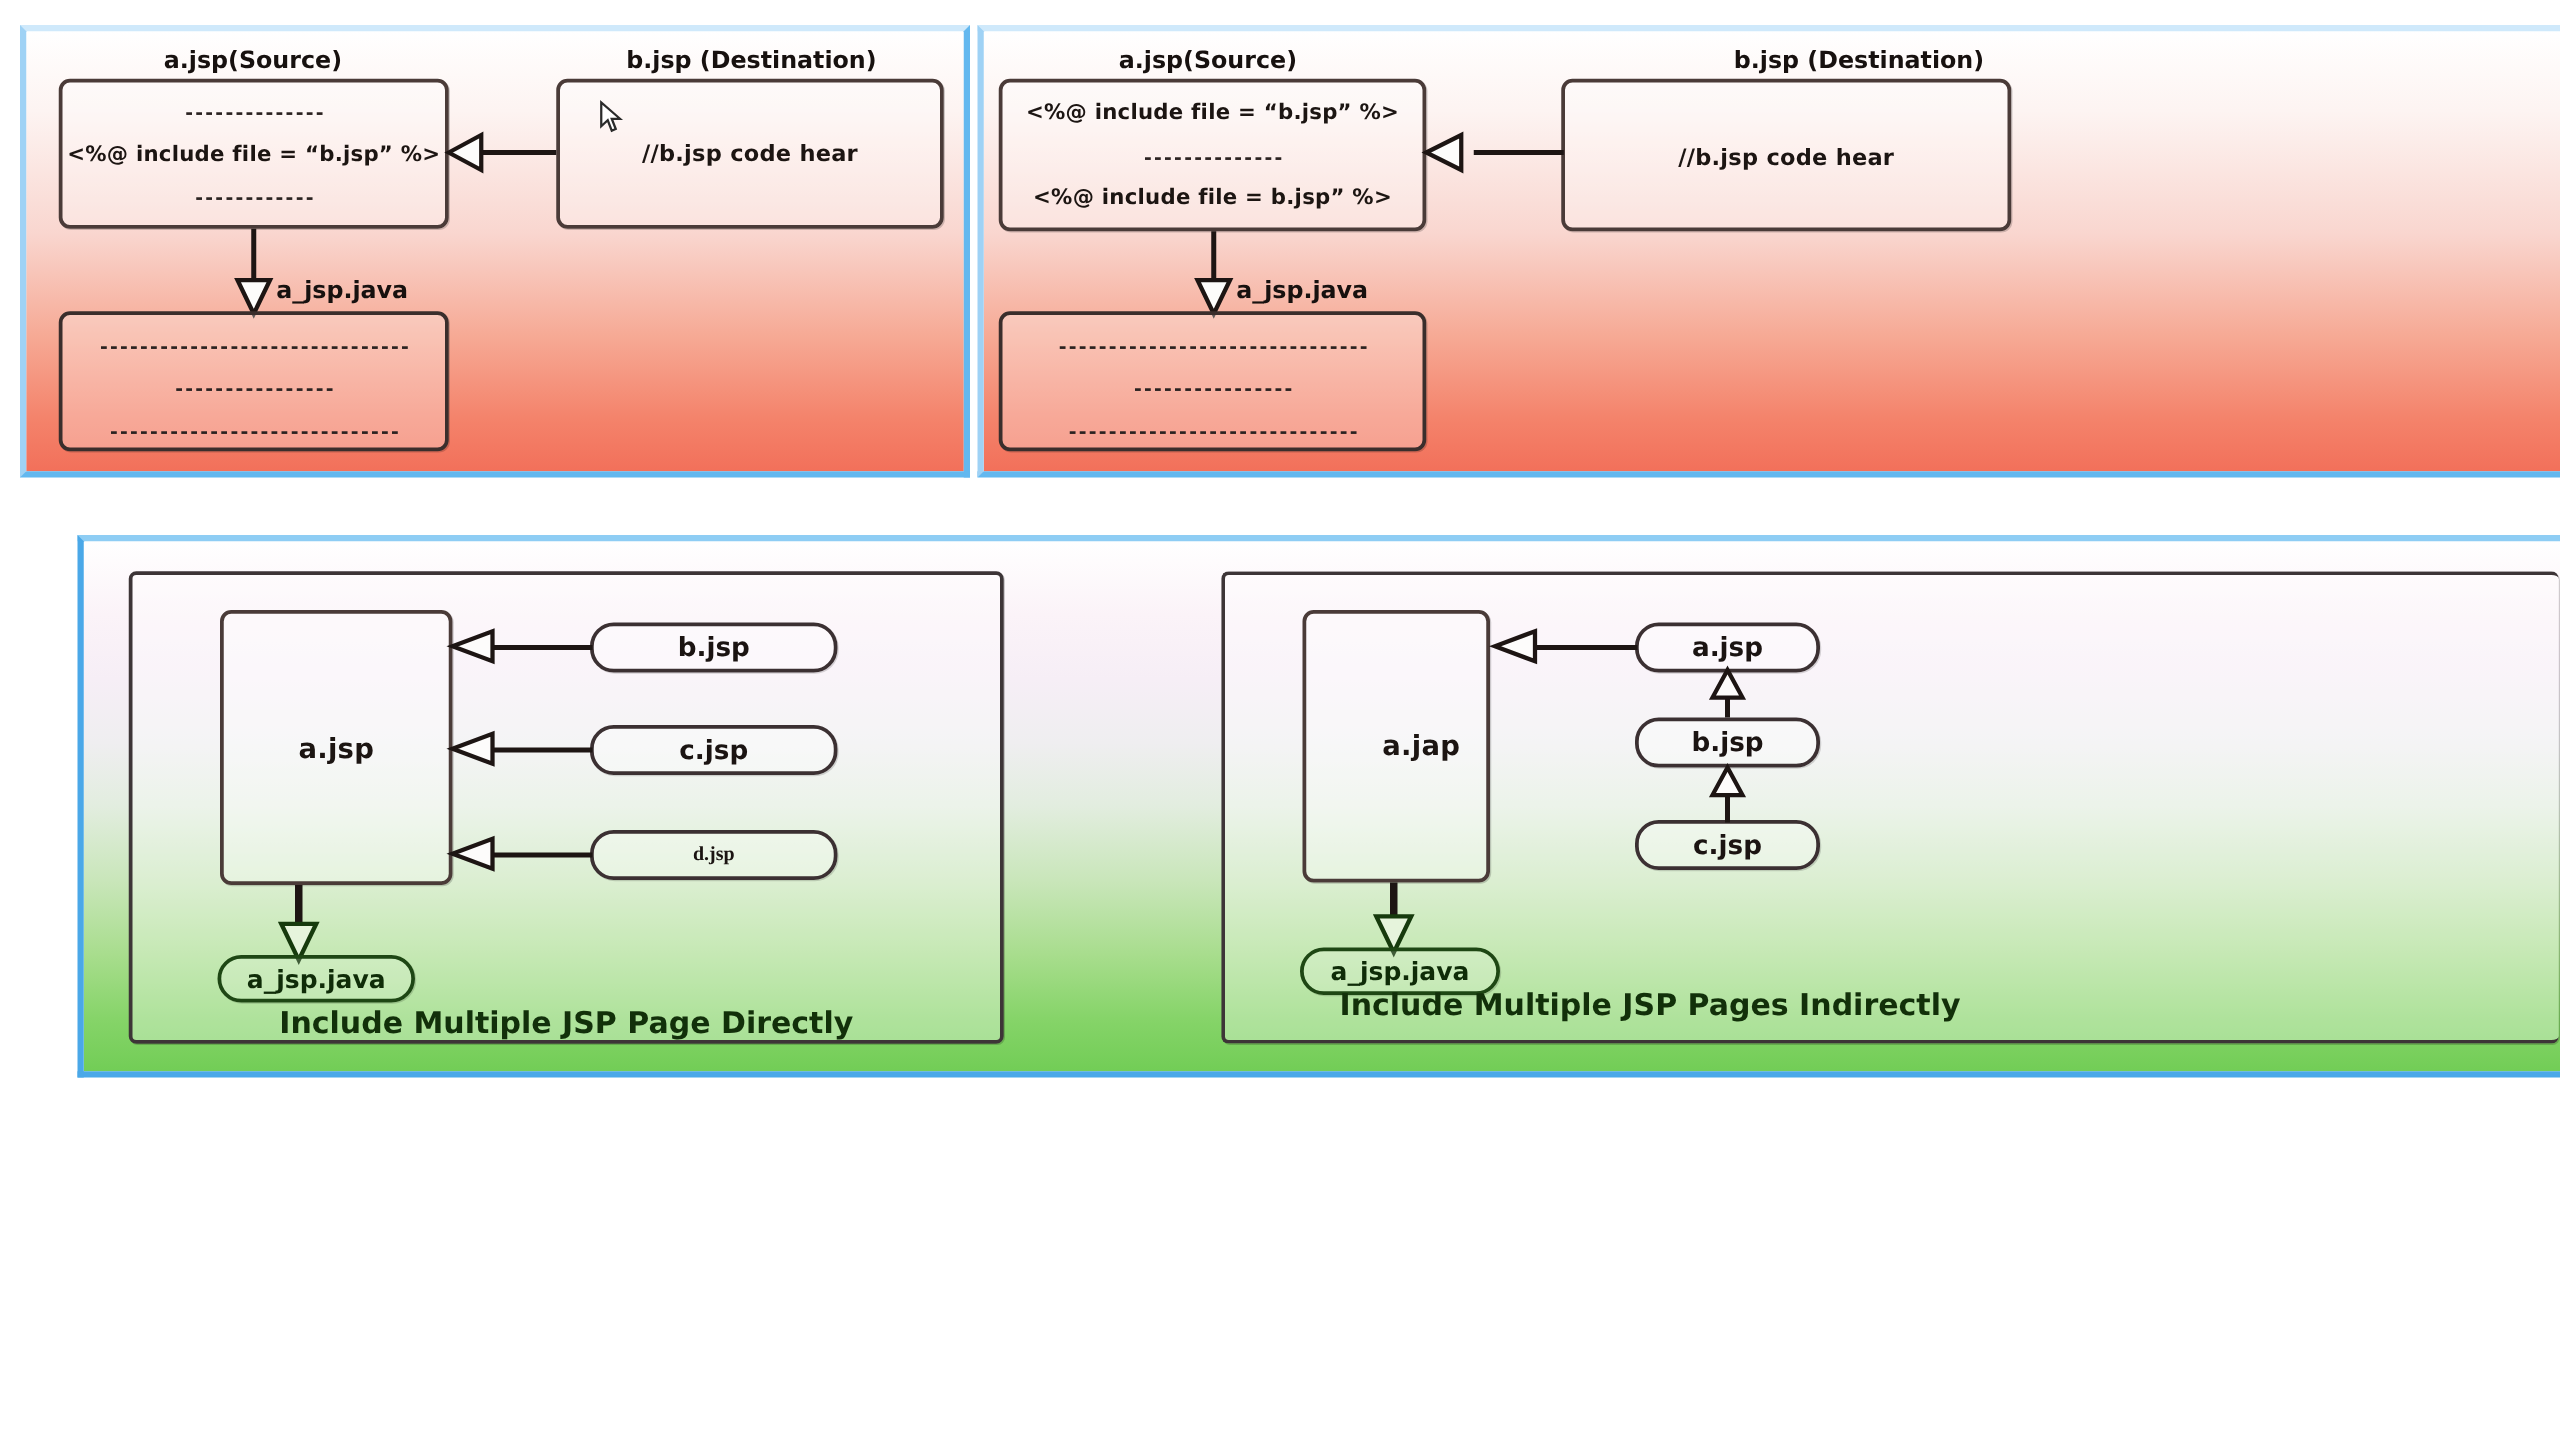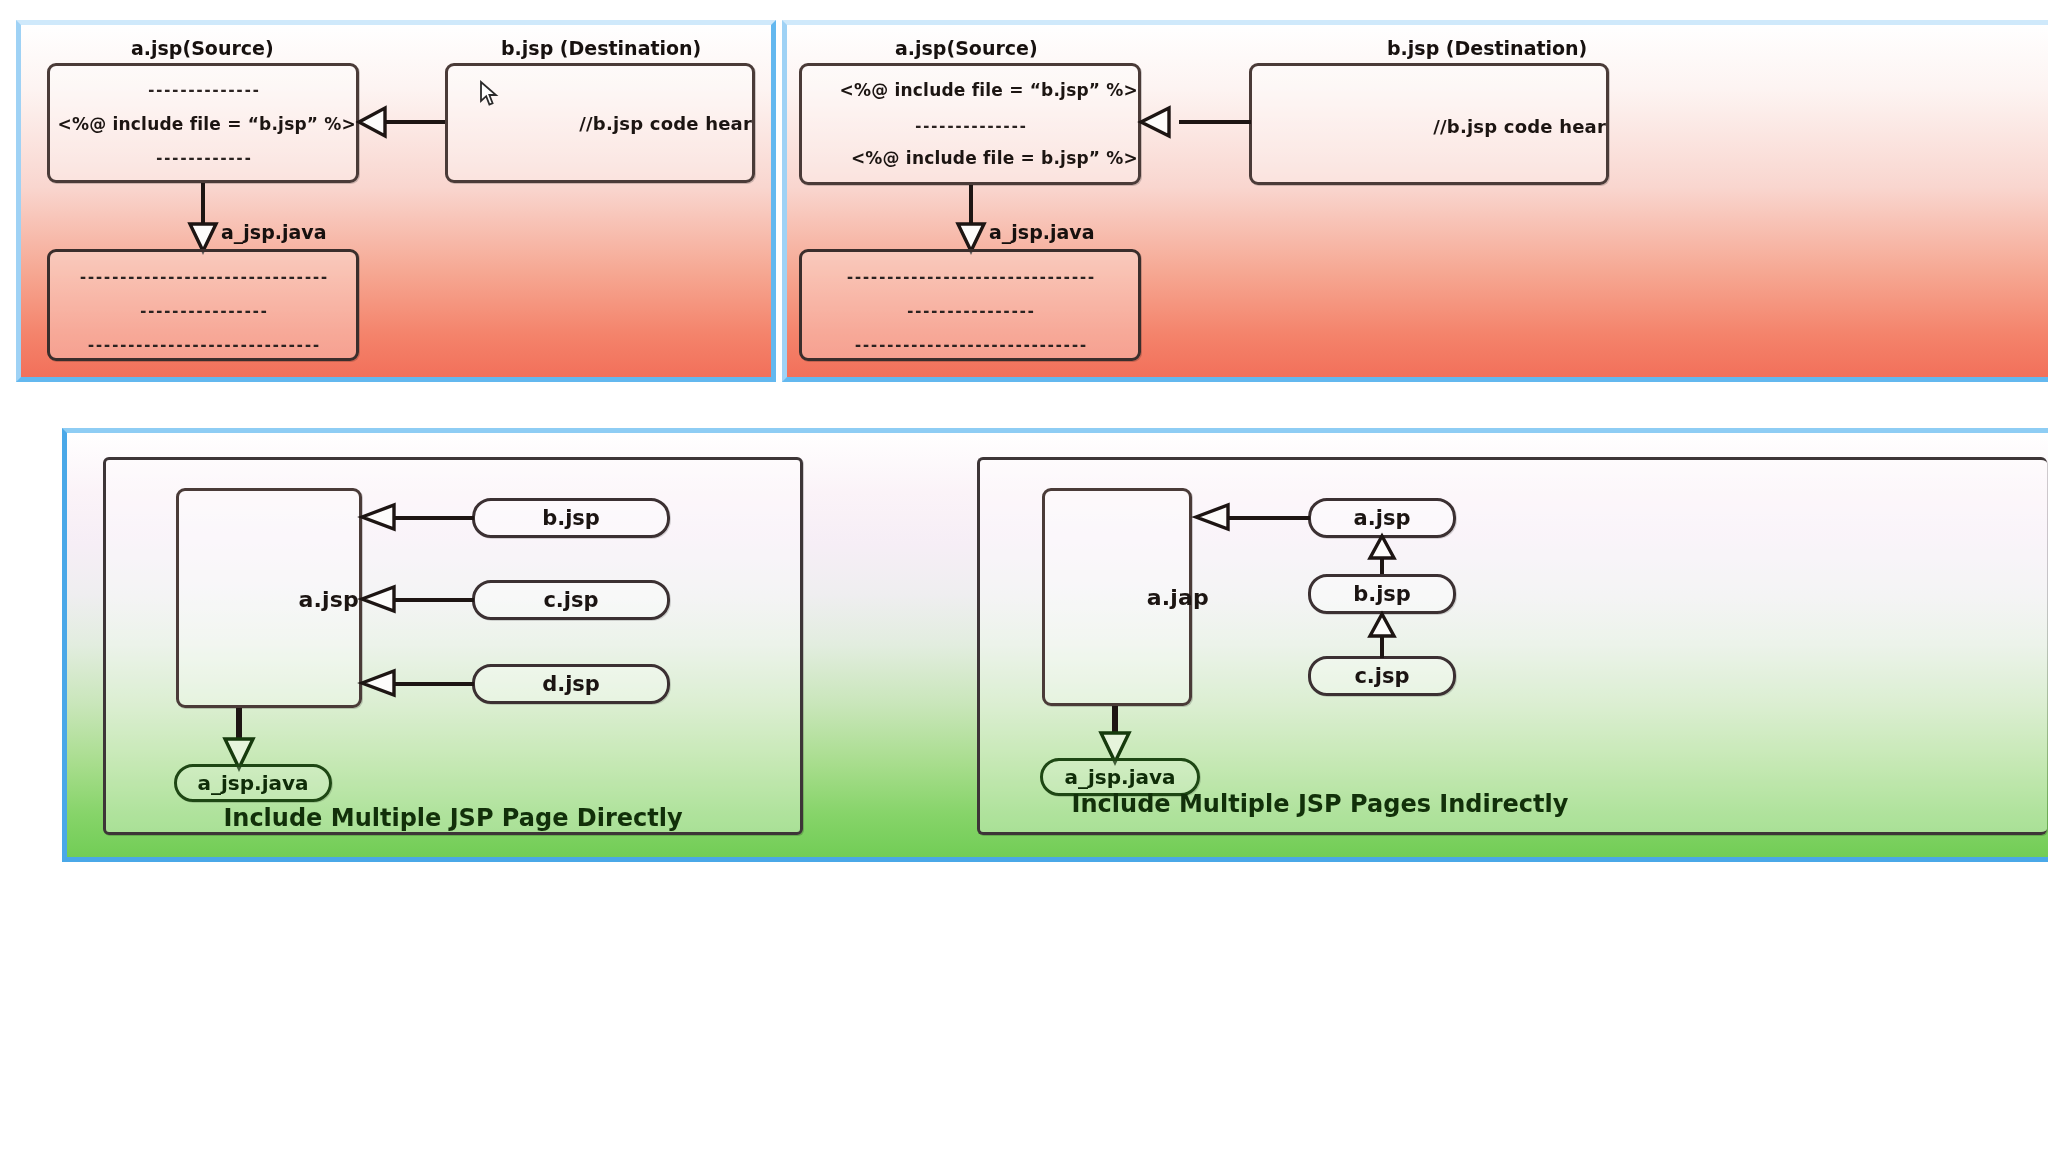--- a/index.html
+++ b/index.html
@@ -20,21 +20,21 @@
     border-top-color:#8ecdf4;
   }
 
   
   .nbox{position:absolute;box-sizing:border-box;border:3px solid #4a3b38;
         border-radius:9px;background:rgba(255,255,255,0.30);
         box-shadow:1px 1px 0 rgba(0,0,0,.18);}
   .nbox.dark{border-color:#3a2e2c;}
   .nbox-lite{border-color:#3d3537;background:rgba(255,255,255,0.34);}
 
-  .bl{position:absolute;width:100%;text-align:right;color:#1c1512;
+  .bl{position:absolute;width:100%;text-align:center;color:#1c1512;
       font-weight:bold;letter-spacing:.2px;white-space:nowrap;}
   .caption{position:absolute;white-space:nowrap;font-weight:bold;color:#12300a;
            text-align:center;}
   .toplabel{position:absolute;white-space:nowrap;font-weight:bold;color:#17110f;}
 
   
   .dash{position:absolute;width:100%;text-align:center;color:#2a2220;
         font-family:"DejaVu Sans Mono","Liberation Mono",monospace;
         font-weight:bold;letter-spacing:-1px;white-space:nowrap;}
 
@@ -141,21 +141,21 @@
     <div class="nbox" style="left:70px;top:28px;width:186px;height:220px;">
       <div class="bl" style="top:96px;font-size:22px;">a.jsp</div>
     </div>
 
     <div class="pill" style="left:366px;top:38px;width:198px;height:40px;font-size:21px;">
       <span>b.jsp</span>
     </div>
     <div class="pill" style="left:366px;top:120px;width:198px;height:40px;font-size:21px;">
       <span>c.jsp</span>
     </div>
-    <div class="pill" style="left:366px;top:204px;width:198px;height:40px;font-size:21px;">
+    <div class="pill" style="left:366px;top:204px;width:198px;height:40px;font-size:16px;font-family:Liberation Serif, serif;">
       <span>d.jsp</span>
     </div>
 
     <div class="hline" style="left:288px;top:56px;width:80px;"></div>
     <svg class="arrow" style="left:254px;top:43px;width:36px;height:28px;" viewBox="0 0 36 28">
       <polygon points="2,14 34,2 34,26"></polygon>
     </svg>
 
     <div class="hline" style="left:288px;top:138px;width:80px;"></div>
     <svg class="arrow" style="left:254px;top:125px;width:36px;height:28px;" viewBox="0 0 36 28">

